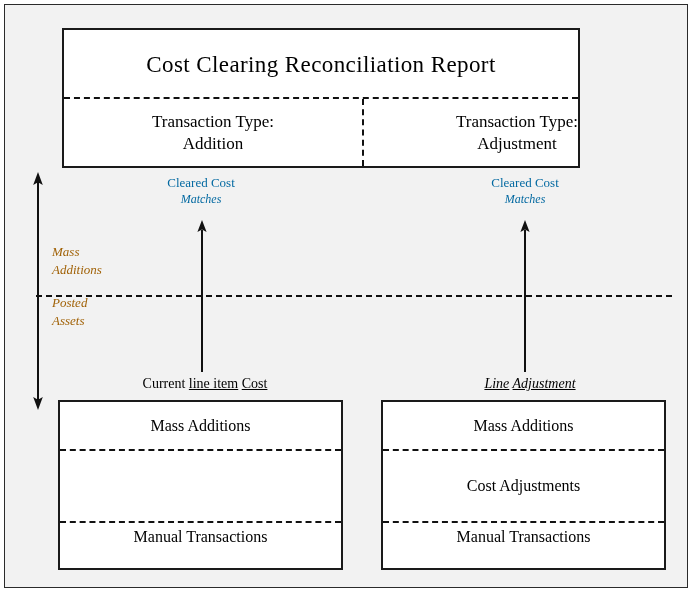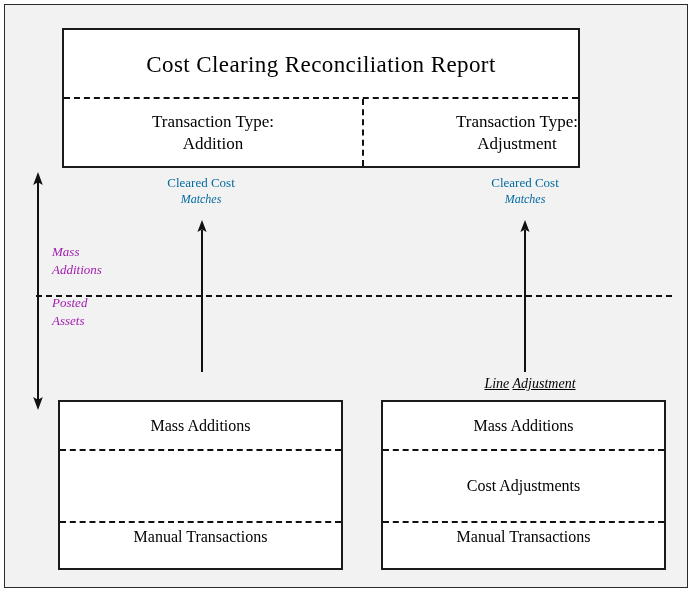--- a/index.html
+++ b/index.html
@@ -127,21 +127,21 @@
     height: 238px;
   }
   #phase-arrow svg { display: block; }
 
   .phase-label {
     position: absolute;
     left: 52px;
     font-size: 13px;
     line-height: 1.35;
     font-style: italic;
-    color: #a21caf;
+    color: #a16207;
     white-space: nowrap;
   }
   #phase-label-mass   { top: 243px; }
   #phase-label-posted { top: 294px; }
 
   
   .flow-arrow {
     position: absolute;
     width: 16px;
     height: 152px;
@@ -261,20 +261,23 @@
   <div class="phase-label" id="phase-label-mass">
     <div>Mass</div>
     <div>Additions</div>
   </div>
 
   <div class="phase-label" id="phase-label-posted">
     <div>Posted</div>
     <div>Assets</div>
   </div>
 
+  <div class="bottom-caption" id="caption-left">
+    <span>Current </span><span class="ul">line item</span><span> </span><span class="ul">Cost</span>
+  </div>
 
   <div class="bottom-caption" id="caption-right">
     <span></span><span class="ul">Line</span><span> </span><span class="ul">Adjustment</span>
   </div>
 
   <div class="box" id="bottom-box-left">
     <div class="seg seg-1">
       <span>Mass Additions</span>
     </div>
     <div class="seg-dash seg-dash-1"></div>

